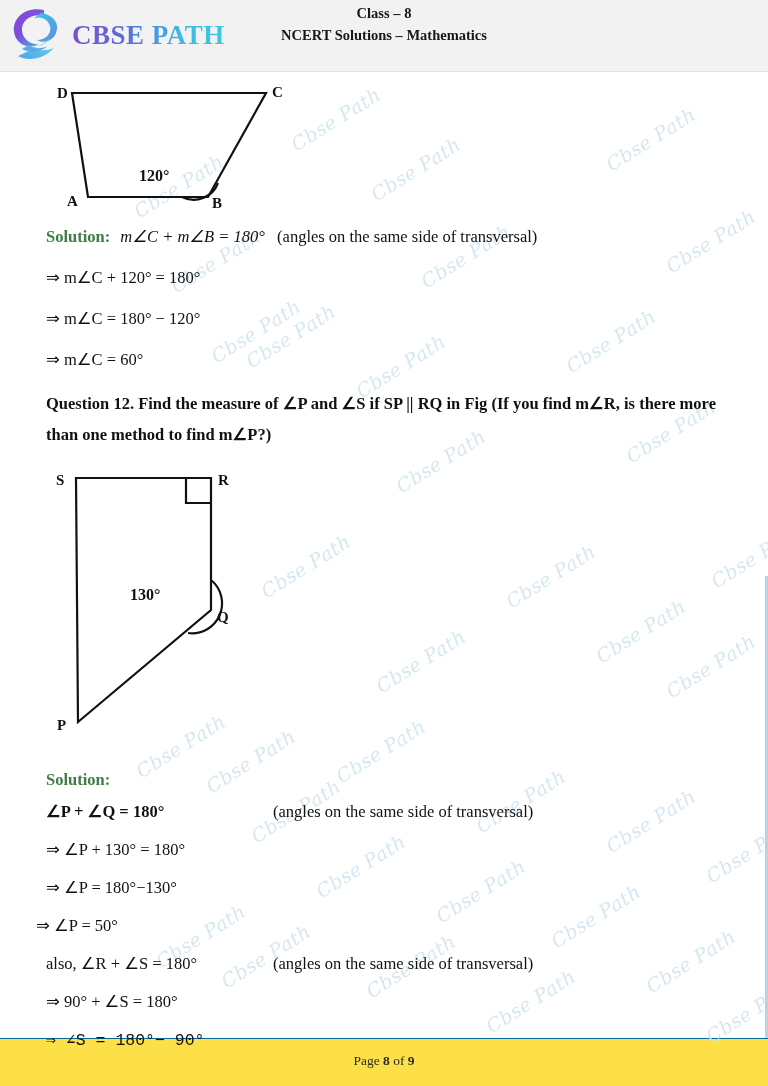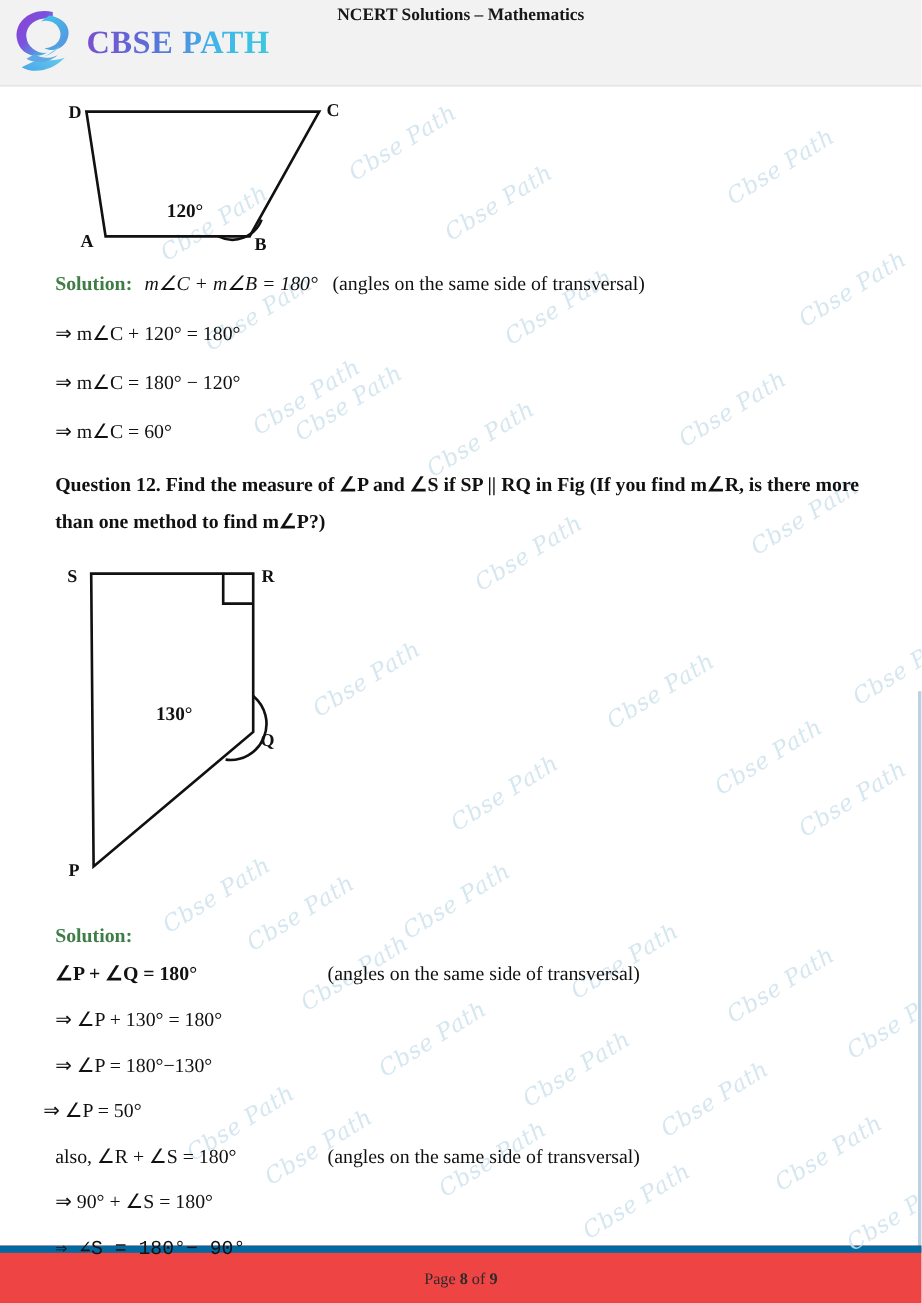--- a/index.html
+++ b/index.html
@@ -81,22 +81,22 @@
     pointer-events: none;
   }
 
   
   .footer {
     position: absolute;
     left: 0;
     bottom: 0;
     width: 768px;
     height: 48px;
-    background: #ef4444;
-    border-top: 6px solid #0369a1;
+    background: #fde047;
+    border-top: 1px solid #0369a1;
     box-sizing: border-box;
   }
   .footer-text {
     position: absolute;
     left: 0;
     top: 14px;
     width: 768px;
     text-align: center;
     font-family: "Liberation Serif", serif;
     font-size: 13.5px;
@@ -247,20 +247,21 @@
           </defs>
           <path d="M36 6 C18 2 4 14 6 28 C8 41 22 46 31 40 C24 41 15 36 14 27 C13 17 23 9 36 12 Z" fill="url(#lg1)"></path>
           <path d="M33 9 C46 11 52 20 48 29 C45 37 35 40 29 36 C38 36 44 29 42 22 C40 15 33 12 26 14 Z" fill="url(#lg2)"></path>
           <path d="M10 52 C20 58 36 55 46 44 C38 47 30 47 25 44 C31 43 38 40 42 34 C33 43 20 47 10 52 Z" fill="url(#lg3)"></path>
           <path d="M21 41 C26 45 34 45 40 42 C32 49 21 49 14 45 Z" fill="#5fa8e6"></path>
         </svg>
       </span>
       <span class="brand-text">CBSE PATH</span>
     </div>
     <div class="header-titles">
+      <div>Class – 8</div>
       <div>NCERT Solutions – Mathematics</div>
     </div>
   </div>
 
   <div class="edge-rule"></div>
 
   <div class="content">
 
     <div class="fig" style="position:absolute; left:0; top:0;">
       <svg width="330" height="150" viewBox="0 0 330 150" xmlns="http://www.w3.org/2000/svg">

